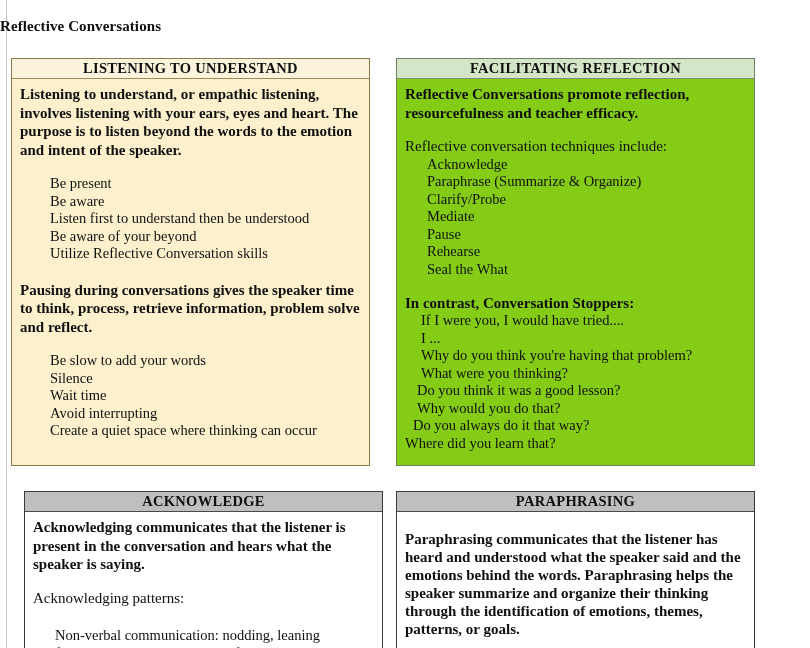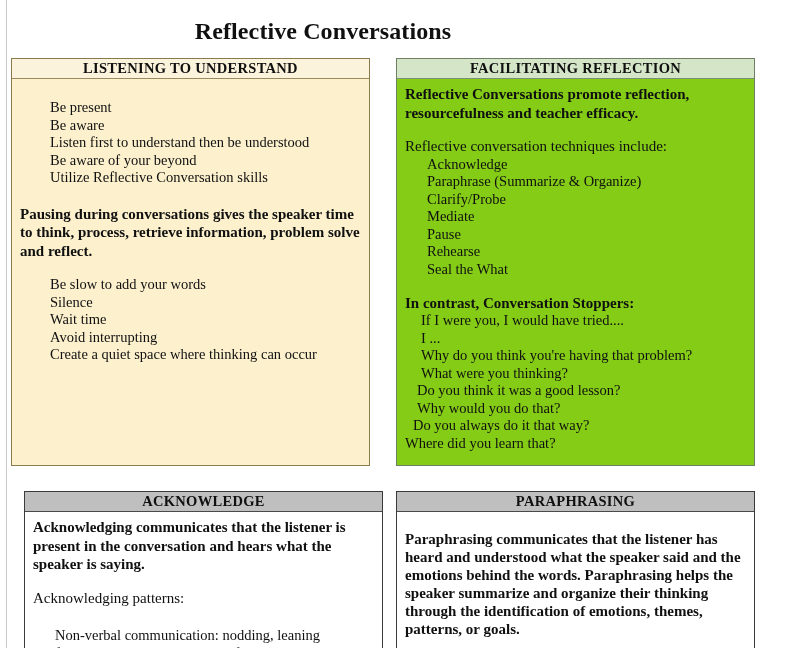--- a/index.html
+++ b/index.html
@@ -25,22 +25,22 @@
     width: 1px;
     height: 648px;
     background: #c9c9c9;
   }
 
   .doc-title {
     position: absolute;
     left: 0;
     top: 18px;
     width: 646px;
-    text-align: center;
-    font-size: 24px;
+    text-align: left;
+    font-size: 15px;
     font-weight: bold;
     letter-spacing: 0.1px;
     font-family: "Liberation Serif", "DejaVu Serif", serif;
   }
 
   .panel {
     position: absolute;
     box-sizing: border-box;
     border: 1px solid #4a4a4a;
     overflow: hidden;
@@ -126,20 +126,21 @@
 
 <div id="page">
 
   <div class="page-edge-rule"></div>
 
   <div class="doc-title">Reflective Conversations</div>
 
   <div class="panel panel-cream" id="panel-listening">
     <div class="panel-header">LISTENING TO UNDERSTAND</div>
     <div class="panel-body">
+      <p class="lead">Listening to understand, or empathic listening, involves listening with your ears, eyes and heart. The purpose is to listen beyond the words to the emotion and intent of the speaker.</p>
       <div class="spacer-md"></div>
       <ul class="plain-list">
         <li class="ind-30">Be present</li>
         <li class="ind-30">Be aware</li>
         <li class="ind-30">Listen first to understand then be understood</li>
         <li class="ind-30">Be aware of your beyond</li>
         <li class="ind-30">Utilize Reflective Conversation skills</li>
       </ul>
       <div class="spacer-md"></div>
       <p class="lead">Pausing during conversations gives the speaker time to think, process, retrieve information, problem solve and reflect.</p>

